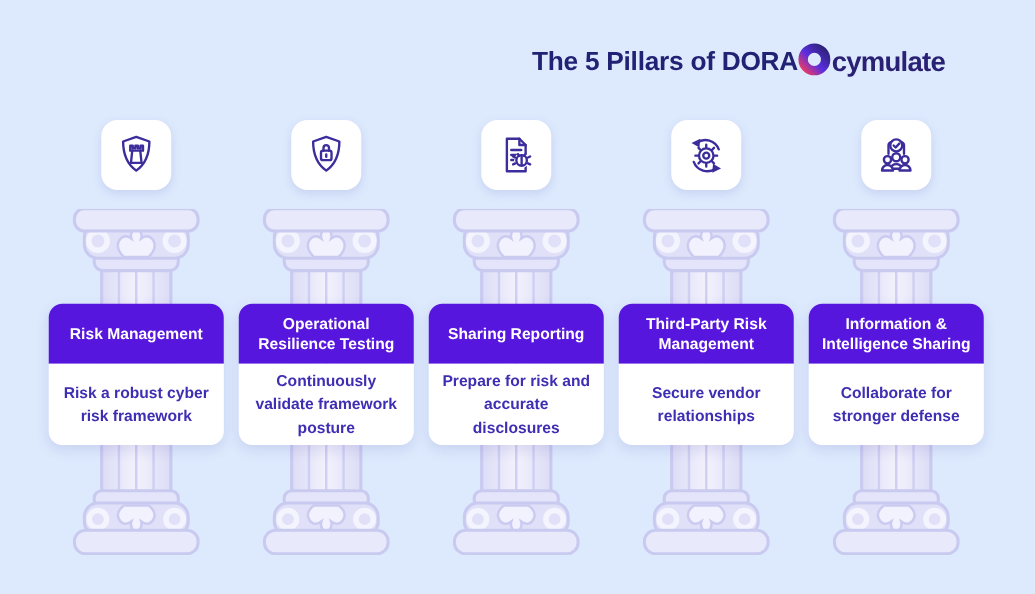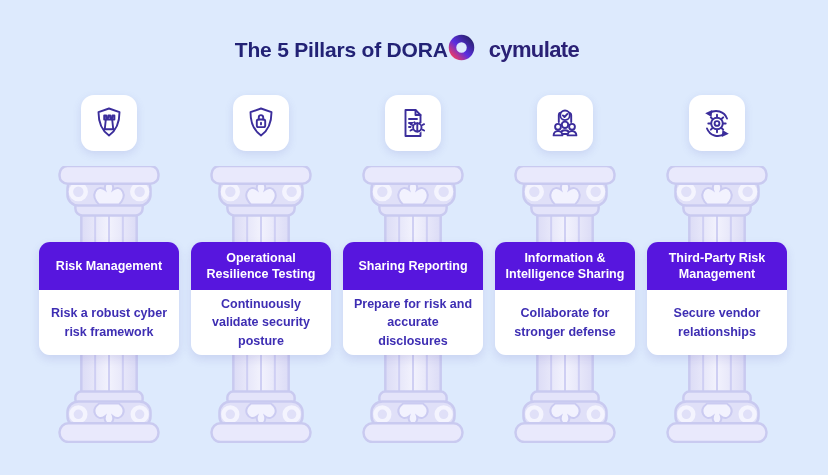--- a/index.html
+++ b/index.html
@@ -1,23 +1,23 @@
 <!DOCTYPE html>
 <html><head>
 <meta charset="utf-8">
 <style>
   html,body{margin:0;padding:0}
   body{
     width:828px;height:475px;overflow:hidden;position:relative;
     background:#ddeafd;
     font-family:"Liberation Sans",sans-serif;
   }
-  .header{display:flex;justify-content:center;align-items:center;padding:34px 54px 0 40px}
+  .header{display:flex;justify-content:flex-end;align-items:center;padding:34px 72px 0 40px}
   .title{font-size:21px;font-weight:bold;color:#222275;letter-spacing:-.2px}
-  .logo{display:flex;align-items:center;gap:14px}
+  .logo{display:flex;align-items:center;gap:0}
   .logo-text{font-size:22px;font-weight:bold;color:#2a2175;letter-spacing:-.6px}
   .pillars{display:flex;justify-content:space-between;padding:0 41px 0 39px;margin-top:30px}
   .col{width:140px;position:relative;display:flex;flex-direction:column;align-items:center;height:348px}
   .icon-card{
     width:56px;height:56px;background:#fff;border-radius:13px;z-index:2;
     display:flex;align-items:center;justify-content:center;
     box-shadow:0 3px 8px rgba(90,90,180,.15);
   }
   .pillar-art{position:absolute;top:71px;left:0;width:140px;height:277px;z-index:0}
   .text-card{margin-top:91px;width:140px;z-index:1;border-radius:11px;box-shadow:0 4px 10px rgba(80,70,170,.14)}
@@ -110,21 +110,21 @@
         <svg width="36" height="36" viewBox="0 0 36 36" fill="none" stroke="#3b2d9b" stroke-width="1.9" stroke-linecap="round" stroke-linejoin="round">
           <path d="M18 3.5 L28.5 7.2 C28.5 16 26.5 24.5 18 30.5 C9.5 24.5 7.5 16 7.5 7.2 Z"></path>
           <rect x="13.8" y="14.5" width="8.4" height="7.6" rx="1.6"></rect>
           <path d="M15.8 14.5 v-2.2 a2.2 2.2 0 0 1 4.4 0 v2.2"></path>
           <path d="M18 17.6 v1.8"></path>
         </svg>
       </span>
     </div>
     <div class="text-card">
       <div class="card-header">Operational Resilience Testing</div>
-      <div class="card-body">Continuously validate security posture</div>
+      <div class="card-body">Continuously validate framework posture</div>
     </div>
   </div>
 
   <div class="col">
     <svg class="pillar-art">
         <use href="#pillar"></use>
       </svg>
     <div class="icon-card">
       <span class="pillar-icon">
         <svg width="36" height="36" viewBox="0 0 36 36" fill="none" stroke="#3b2d9b" stroke-width="1.9" stroke-linecap="round" stroke-linejoin="round">
@@ -145,55 +145,55 @@
     </div>
   </div>
 
   <div class="col">
     <svg class="pillar-art">
         <use href="#pillar"></use>
       </svg>
     <div class="icon-card">
       <span class="pillar-icon">
         <svg width="36" height="36" viewBox="0 0 36 36" fill="none" stroke="#3b2d9b" stroke-width="1.9" stroke-linecap="round" stroke-linejoin="round">
+          <circle cx="18" cy="18.5" r="5.8"></circle>
+          <circle cx="18" cy="18.5" r="2.4"></circle>
+          <path d="M24.3 18.5 h2.4 M18 12.2 v-2.4 M11.7 18.5 H9.3 M18 24.8 v2.4 M22.5 14 l1.7 -1.7 M13.5 14 l-1.7 -1.7 M22.5 23 l1.7 1.7 M13.5 23 l-1.7 1.7"></path>
+          <path d="M28 13.5 A11.5 11.5 0 0 0 10.5 8.2"></path>
+          <path d="M13.2 4.9 L6.2 8.3 L12.6 12 Z" fill="#3b2d9b" stroke="none"></path>
+          <path d="M8 23.5 A11.5 11.5 0 0 0 25.5 28.8"></path>
+          <path d="M22.8 32.1 L29.8 28.7 L23.4 25 Z" fill="#3b2d9b" stroke="none"></path>
+        </svg>
+      </span>
+    </div>
+    <div class="text-card">
+      <div class="card-header">Third-Party Risk Management</div>
+      <div class="card-body">Secure vendor relationships</div>
+    </div>
+  </div>
+
+  <div class="col">
+    <svg class="pillar-art">
+        <use href="#pillar"></use>
+      </svg>
+    <div class="icon-card">
+      <span class="pillar-icon">
+        <svg width="36" height="36" viewBox="0 0 36 36" fill="none" stroke="#3b2d9b" stroke-width="1.9" stroke-linecap="round" stroke-linejoin="round">
           <path d="M11.8 17 V10.2 a2.4 2.4 0 0 1 2.4 -2.4 h0.8"></path>
           <path d="M24.2 17 V10.2 a2.4 2.4 0 0 0 -2.4 -2.4 h-0.8"></path>
           <circle cx="18" cy="10.3" r="4.8" fill="#ffffff"></circle>
           <path d="M15.9 10.4 l1.6 1.6 2.9 -3.1"></path>
           <circle cx="18" cy="19.8" r="3.2" fill="#ffffff"></circle>
           <path d="M13.4 29 a4.7 4.7 0 0 1 9.2 0 z" fill="#ffffff"></path>
           <circle cx="11" cy="21.8" r="2.9" fill="#ffffff"></circle>
           <path d="M6.6 30.4 a4.4 4.4 0 0 1 8.8 0 z" fill="#ffffff"></path>
           <circle cx="25" cy="21.8" r="2.9" fill="#ffffff"></circle>
           <path d="M20.6 30.4 a4.4 4.4 0 0 1 8.8 0 z" fill="#ffffff"></path>
         </svg>
       </span>
     </div>
     <div class="text-card">
       <div class="card-header">Information &amp; Intelligence Sharing</div>
       <div class="card-body">Collaborate for stronger defense</div>
     </div>
   </div>
 
-  <div class="col">
-    <svg class="pillar-art">
-        <use href="#pillar"></use>
-      </svg>
-    <div class="icon-card">
-      <span class="pillar-icon">
-        <svg width="36" height="36" viewBox="0 0 36 36" fill="none" stroke="#3b2d9b" stroke-width="1.9" stroke-linecap="round" stroke-linejoin="round">
-          <circle cx="18" cy="18.5" r="5.8"></circle>
-          <circle cx="18" cy="18.5" r="2.4"></circle>
-          <path d="M24.3 18.5 h2.4 M18 12.2 v-2.4 M11.7 18.5 H9.3 M18 24.8 v2.4 M22.5 14 l1.7 -1.7 M13.5 14 l-1.7 -1.7 M22.5 23 l1.7 1.7 M13.5 23 l-1.7 1.7"></path>
-          <path d="M28 13.5 A11.5 11.5 0 0 0 10.5 8.2"></path>
-          <path d="M13.2 4.9 L6.2 8.3 L12.6 12 Z" fill="#3b2d9b" stroke="none"></path>
-          <path d="M8 23.5 A11.5 11.5 0 0 0 25.5 28.8"></path>
-          <path d="M22.8 32.1 L29.8 28.7 L23.4 25 Z" fill="#3b2d9b" stroke="none"></path>
-        </svg>
-      </span>
-    </div>
-    <div class="text-card">
-      <div class="card-header">Third-Party Risk Management</div>
-      <div class="card-body">Secure vendor relationships</div>
-    </div>
-  </div>
-
 </div>
 
 </body></html>

